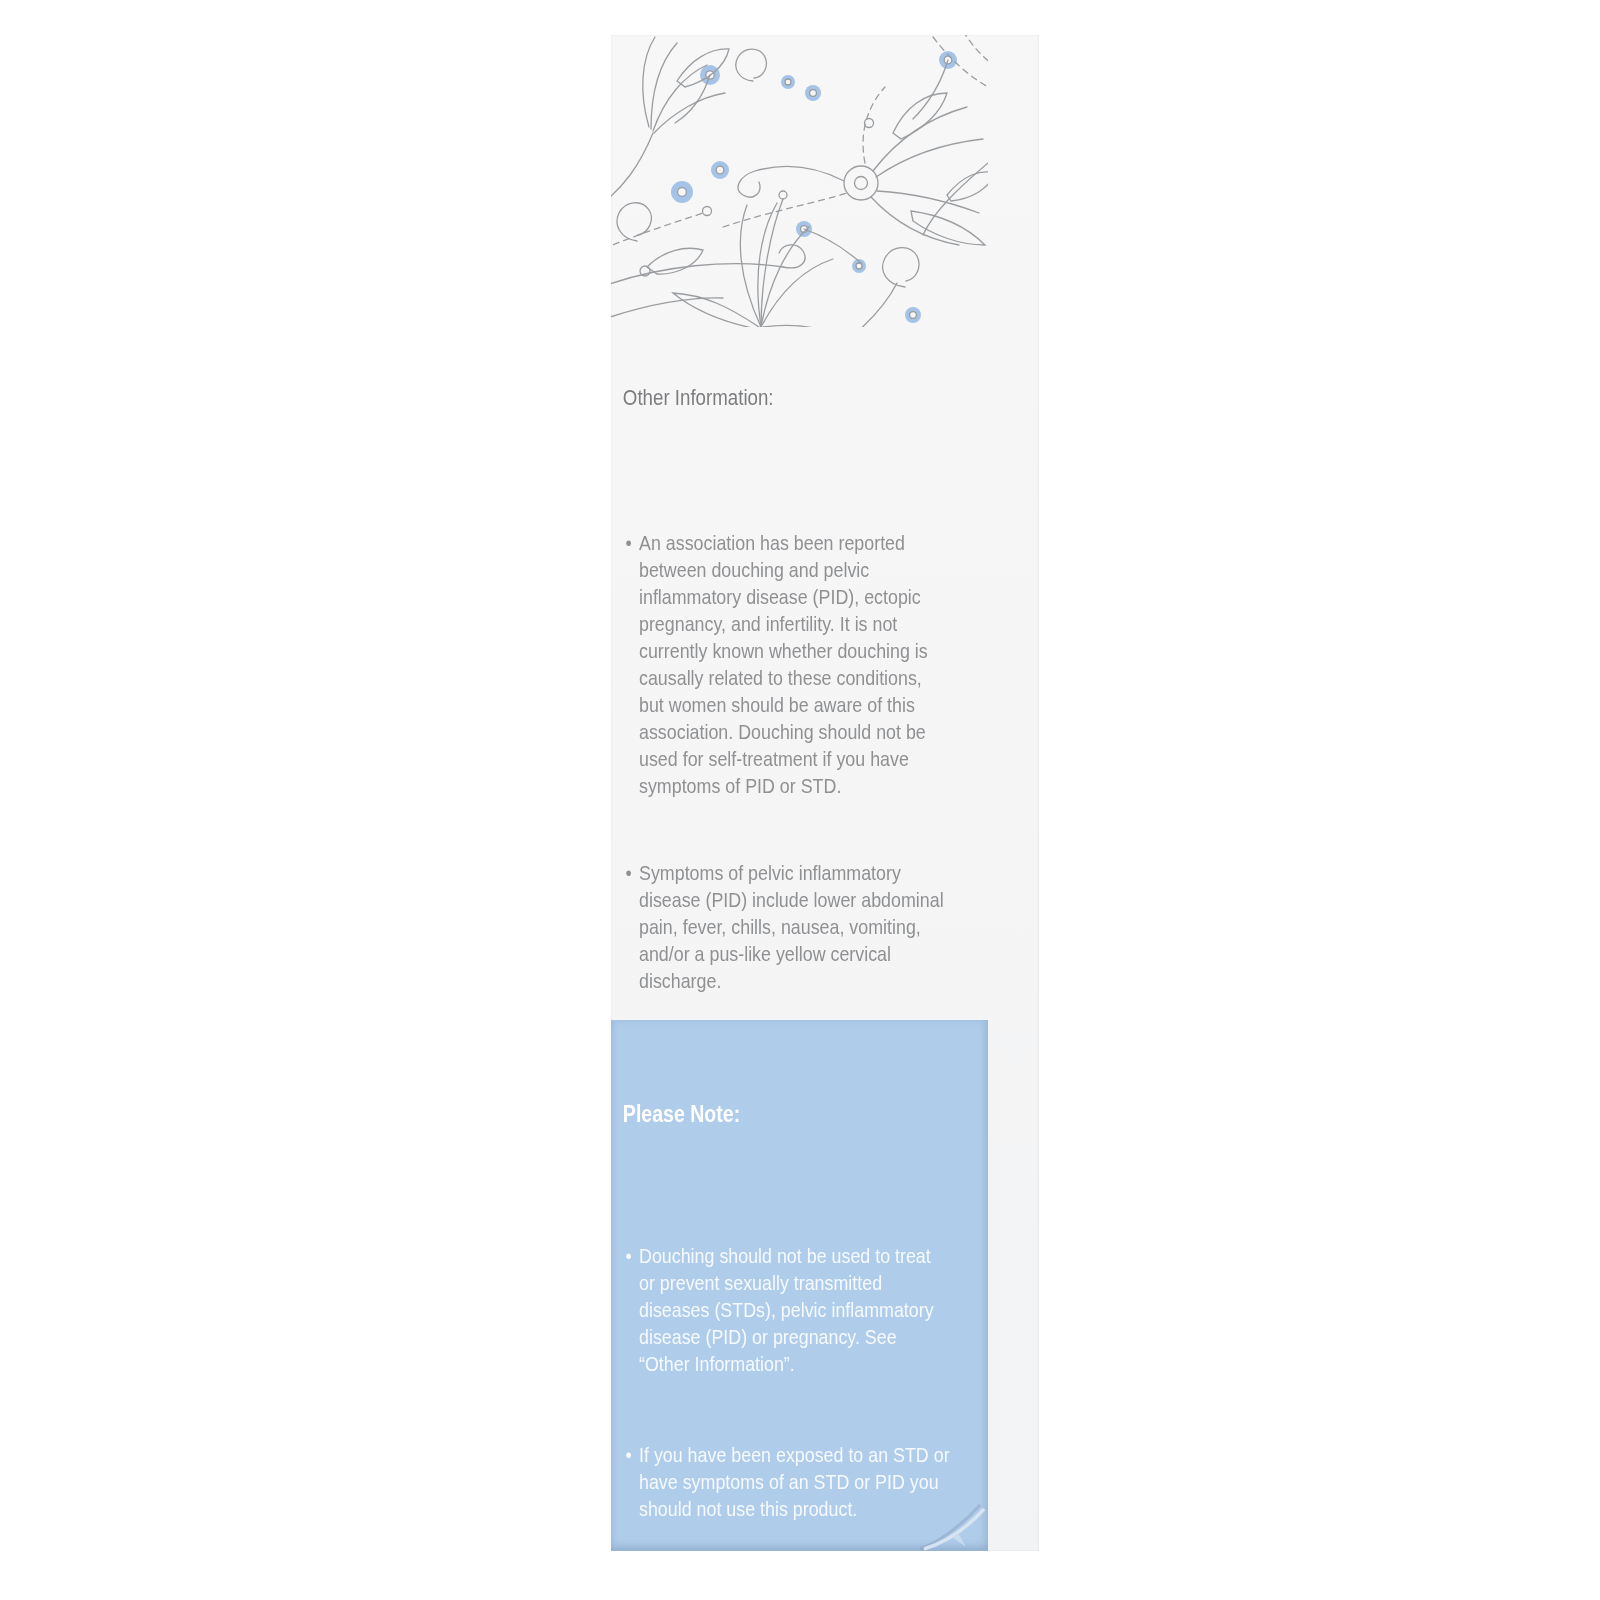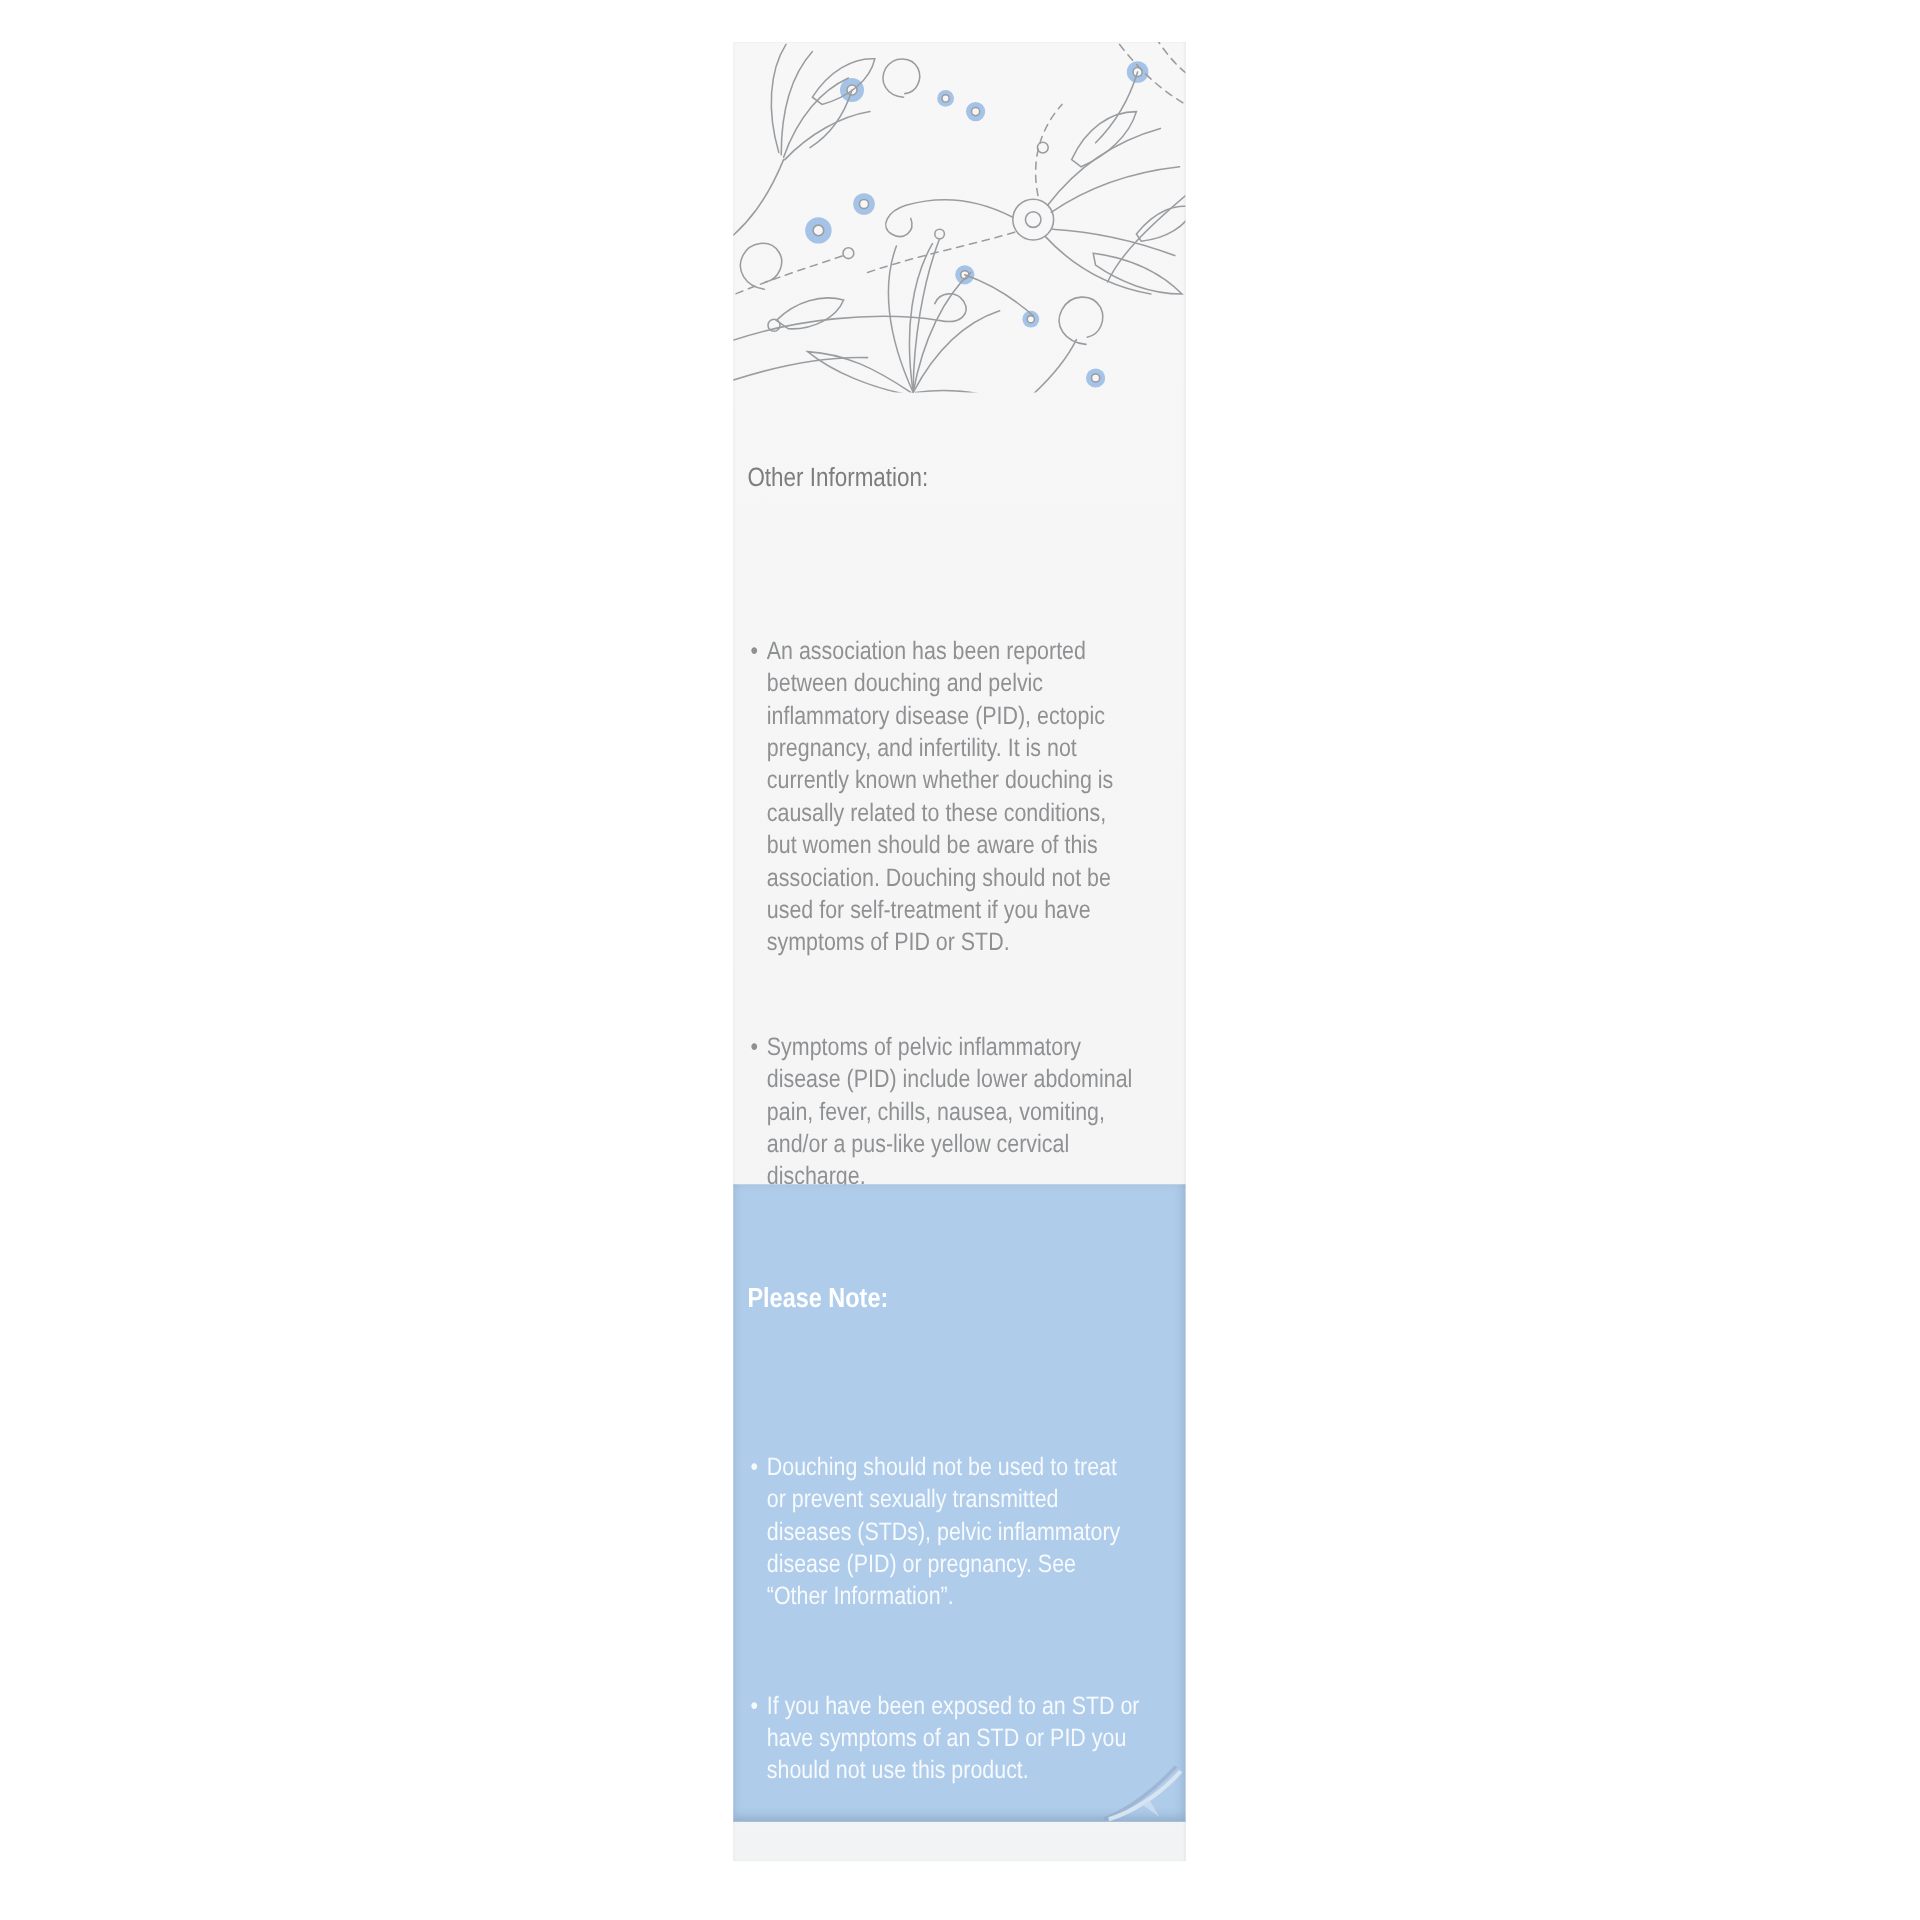--- a/index.html
+++ b/index.html
@@ -3,21 +3,21 @@
 <meta charset="utf-8">
 <style>
   html,body{
     margin:0;padding:0;
     width:1600px;height:1600px;
     background:#ffffff;
     font-family:"Liberation Sans","DejaVu Sans",sans-serif;
     overflow:hidden;
   }
   .panel{
-    position:absolute;left:611px;top:35px;width:377px;height:1516px;
+    position:absolute;left:611px;top:35px;width:428px;height:1516px;
     background:linear-gradient(180deg,#f7f7f8 0%,#f5f5f6 55%,#f2f3f4 100%);
     overflow:hidden;
     box-shadow:inset -1px 0 2px rgba(0,0,0,.05), inset 1px 0 2px rgba(0,0,0,.03);
     text-decoration:underline;
   }
   .art{position:absolute;top:0;left:0;width:377px;height:292px;display:block}
 
   
   .condense{
     transform:scaleX(.85);transform-origin:0 0;width:444px;
@@ -29,21 +29,21 @@
   }
   .info-heading{
     color:#7c7d7f;font-size:22px;line-height:30px;margin:0 0 8px 1px;
     font-weight:normal;white-space:pre;
   }
   ul.bullets{list-style:none;margin:0;padding:0 0 0 4px}
   ul.bullets li{position:relative;padding-left:16px;margin:0 0 6px 0}
   ul.bullets li::before{content:"\2022";position:absolute;left:0;top:0}
 
   .note{
-    position:absolute;left:0;top:952px;width:377px;height:531px;
+    position:absolute;left:0;top:985px;width:377px;height:531px;
     background:#afccea;
     box-shadow:inset -3px 0 8px rgba(70,95,130,.10), inset 0 -5px 7px rgba(70,95,130,.20);
   }
   .note-inner{padding:26px 0 0 11px}
   .note .condense{color:#f7fafd;font-size:21px;line-height:27px}
   .note-heading{
     color:#ffffff;font-weight:bold;font-size:23px;line-height:28px;
     margin:0 0 6px 1px;white-space:pre;
   }
   .note ul.bullets li{margin:0 0 10px 0}

